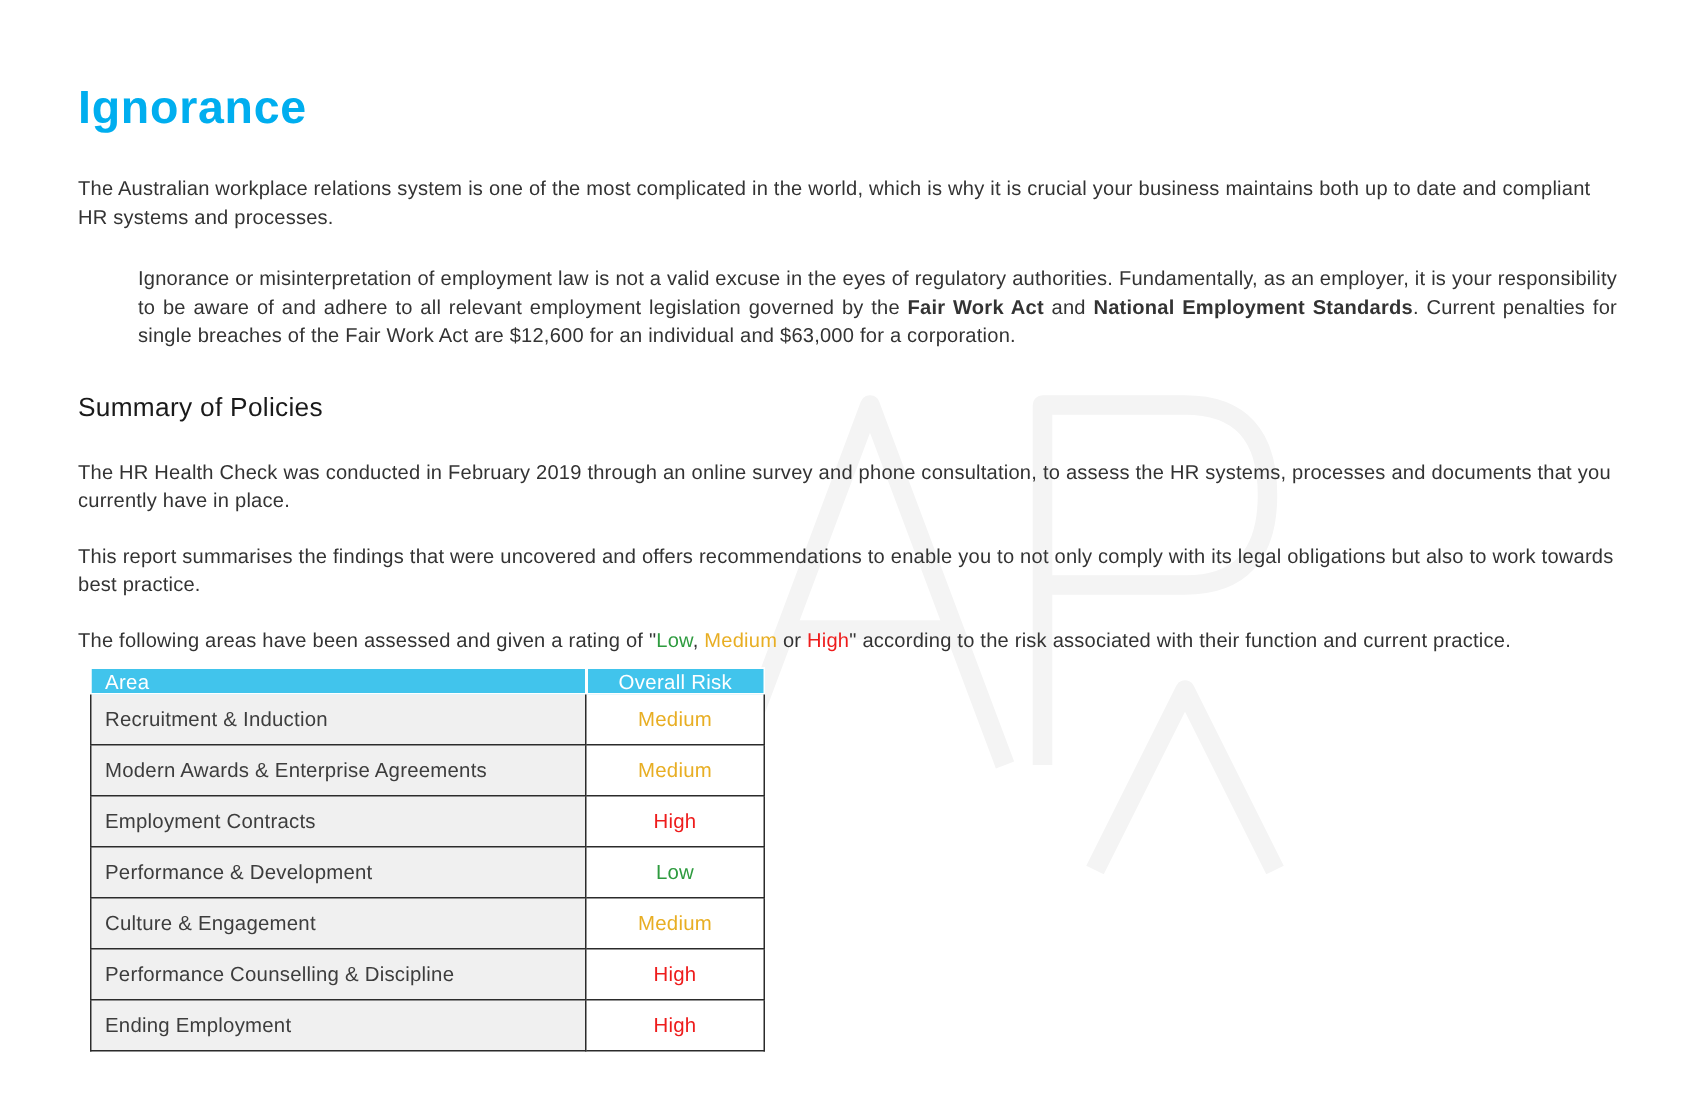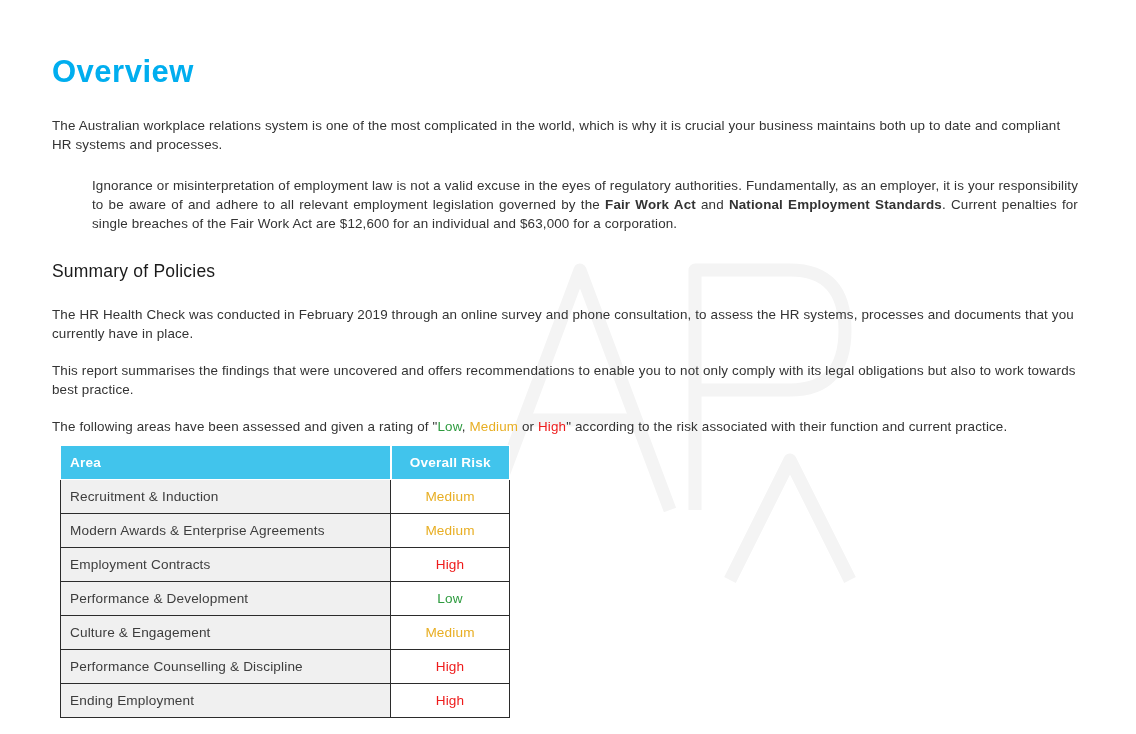--- a/index.html
+++ b/index.html
@@ -99,24 +99,24 @@
     font-size: 13.6px;
     table-layout: fixed;
     background: #ffffff;
   }
   table.risk-table col.col-area { width: 330px; }
   table.risk-table col.col-risk { width: 119px; }
 
   table.risk-table thead th {
     background: #41C4EC;
     color: #ffffff;
-    font-weight: bold;
+    font-weight: normal;
     font-size: 13.6px;
     letter-spacing: 0.2px;
-    height: 34px;
+    height: 17px;
     padding: 0 0 0 9px;
     text-align: left;
     border: 1px solid #ffffff;
     box-sizing: border-box;
   }
   table.risk-table thead th.th-risk {
     text-align: center;
     padding: 0;
     border-left: 2px solid #ffffff;
   }
@@ -149,21 +149,21 @@
       <path d="M60 300 L150 60 L240 300"></path>
       <path d="M98 210 L202 210"></path>
       <path d="M265 300 L265 60 L360 60 Q415 60 415 120 Q415 180 360 180 L265 180"></path>
       <path d="M300 370 L360 250 L420 370"></path>
     </g>
   </svg>
 </div>
 
 <div class="page">
 
-  <h1 class="page-title" style="color: rgb(0, 174, 239);">Overview</h1>
+  <h1 class="page-title" style="color: rgb(0, 174, 239);">Ignorance</h1>
 
   <div class="content">
 
     <p class="body-text">The Australian workplace relations system is one of the most complicated in the world, which is why it is crucial your business maintains both up to date and compliant HR systems and processes.</p>
 
     <div class="gap-md"></div>
 
     <p class="body-text justified"><span>Ignorance or misinterpretation of employment law is not a valid excuse in the eyes of regulatory authorities. Fundamentally, as an employer, it is your responsibility to be aware of and adhere to all relevant employment legislation governed by the </span><b>Fair Work Act</b><span> and </span><b>National Employment Standards</b><span>.  Current penalties for single breaches of the Fair Work Act are $12,600 for an individual and $63,000 for a corporation.</span></p>
 
     <div class="gap-lg"></div>

